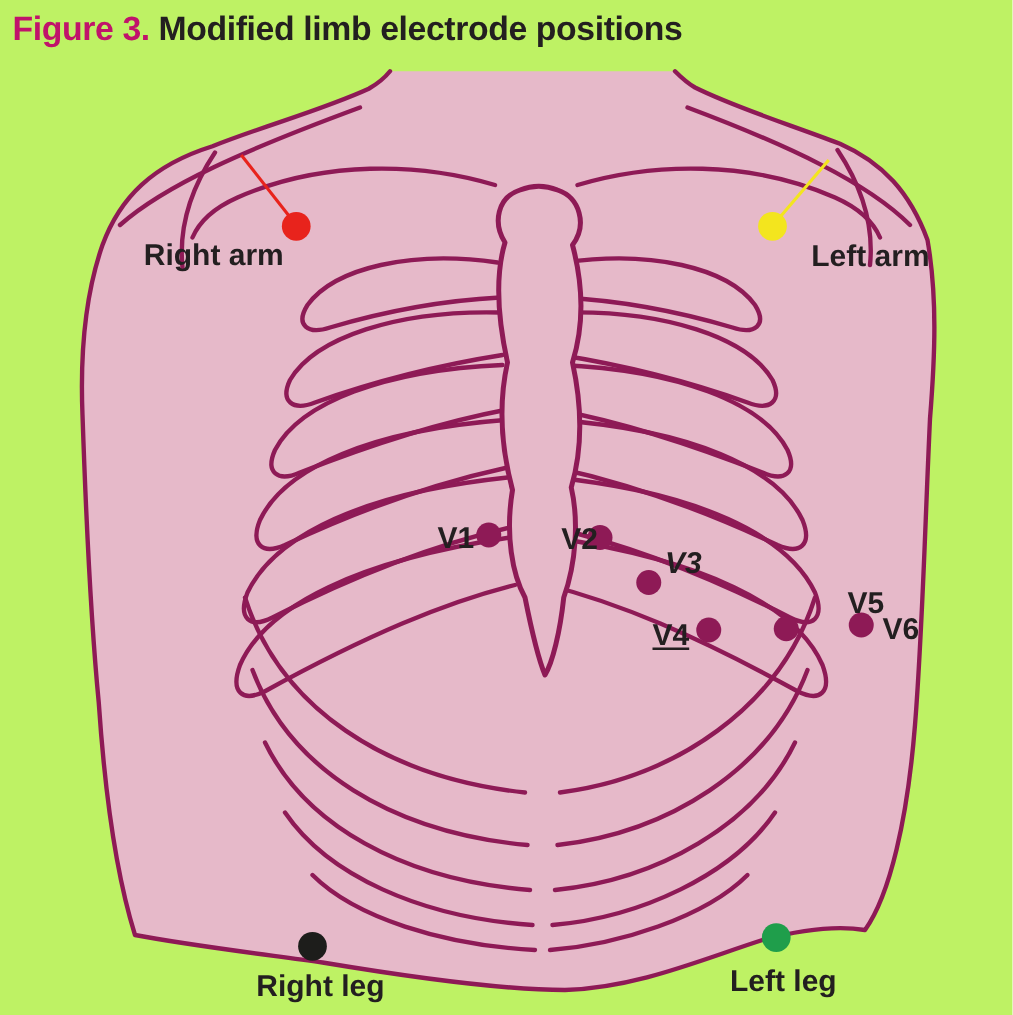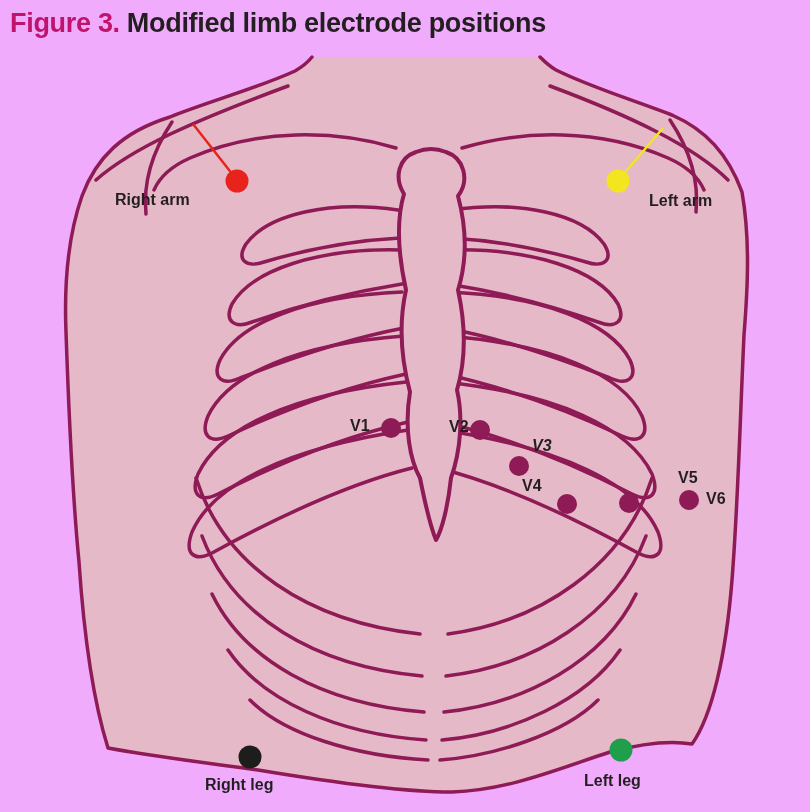--- a/index.html
+++ b/index.html
@@ -1,22 +1,22 @@
 <!DOCTYPE html>
 <html><head>
 <meta charset="utf-8">
 <style>
   html,body{margin:0;padding:0;background:#fff;}
-  .page{position:relative;width:810px;height:812px;background:#f0abfc;overflow:hidden;
+  .page{position:relative;width:810px;height:812px;background:#bef264;overflow:hidden;
         font-family:"Liberation Sans",sans-serif;}
   .title{position:absolute;left:10px;top:8px;font-size:27px;font-weight:bold;
          color:#231f20;letter-spacing:-0.3px;z-index:3;}
   .title .accent{color:#c0136b;margin-right:7px;}
   .diagram-svg{position:absolute;left:0;top:0;z-index:1;}
-  .lbl{position:absolute;font-size:16px;font-weight:600;line-height:1.15;
+  .lbl{position:absolute;font-size:24px;font-weight:600;line-height:1.15;
        color:#231f20;white-space:nowrap;z-index:2;}
   .ln{stroke:#8e1a56;fill:none;stroke-width:3.5;stroke-linecap:round;stroke-linejoin:round;}
   .ln-thick{stroke:#8e1a56;stroke-width:4;stroke-linejoin:round;}
 </style>
 </head>
 <body>
 
 <div class="page">
 
   <div class="title">
@@ -84,17 +84,17 @@
   </svg>
 
   <span class="lbl" style="left:115px;top:191px;">Right arm</span>
   <span class="lbl" style="left:649px;top:192px;">Left arm</span>
   <span class="lbl" style="left:205px;top:776px;">Right leg</span>
   <span class="lbl" style="left:584px;top:772px;">Left leg</span>
 
   <span class="lbl" style="left:350px;top:417px;">V1</span>
   <span class="lbl" style="left:433px;top:418px;margin-left:16px;">V2</span>
   <span class="lbl" style="left:532px;top:437px;font-style:italic;">V3</span>
-  <span class="lbl" style="left:522px;top:477px;">V4</span>
+  <span class="lbl" style="left:522px;top:495px;text-decoration:underline;">V4</span>
   <span class="lbl" style="left:634px;top:469px;margin-left:44px;">V5</span>
   <span class="lbl" style="left:706px;top:490px;">V6</span>
 
 </div>
 
 </body></html>

